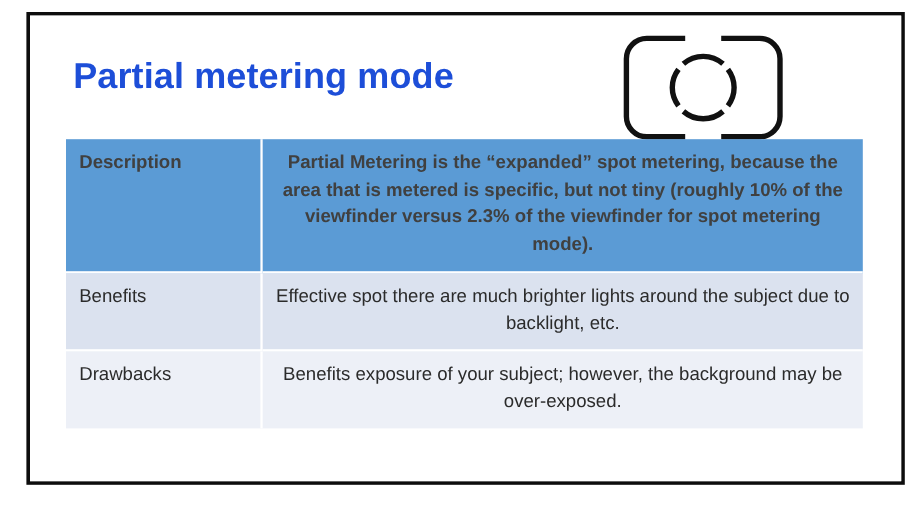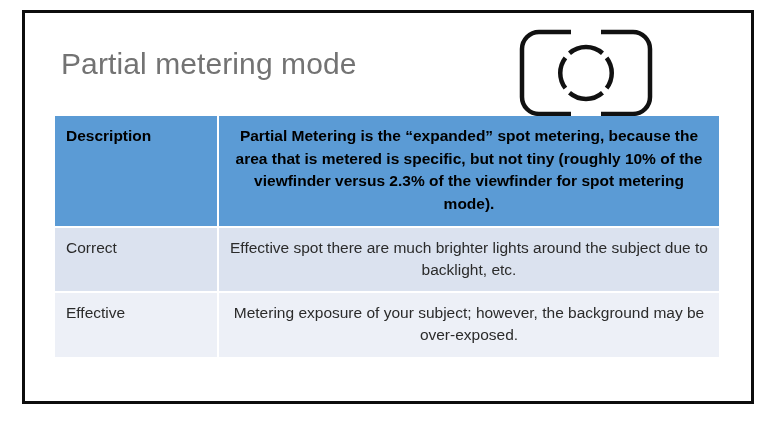--- a/index.html
+++ b/index.html
@@ -31,22 +31,22 @@
     height: 100%;
     background: #ffffff;
   }
 
   
   #slide-title {
     position: absolute;
     left: 36px;
     top: 36px;
     font-size: 30px;
-    font-weight: 400;
-    color: #737373;
+    font-weight: 700;
+    color: #1d4ed8;
     letter-spacing: 0.1px;
     white-space: nowrap;
     line-height: 1;
   }
 
   
   #metering-icon {
     position: absolute;
     left: 492px;
     top: 14px;
@@ -76,21 +76,21 @@
     border-right: 2px solid #ffffff;
   }
   #info-table td:last-child { border-right: none; text-align: center; }
   #info-table tr:last-child td { border-bottom: none; }
 
   .col-label { width: 140px; }
 
   
   .row-header td {
     background: #5b9bd5;
-    color: #000000;
+    color: #404040;
     font-weight: bold;
     font-size: 15.5px;
     line-height: 1.46;
     margin-left: 44px;
   }
   .row-header .cell-label { padding-top: 10px; }
 
   
   .row-alt td {
     background: #dbe2ef;
@@ -132,24 +132,24 @@
       </svg>
     </div>
 
     <table id="info-table">
       <tbody>
         <tr class="row-header">
           <td class="col-label cell-label">Description</td>
           <td class="cell-value">Partial Metering is the “expanded” spot metering, because the area that is metered is specific, but not tiny (roughly 10% of the viewfinder versus 2.3% of the viewfinder for spot metering mode).</td>
         </tr>
         <tr class="row-alt">
-          <td class="col-label cell-label">Correct</td>
+          <td class="col-label cell-label">Benefits</td>
           <td class="cell-value">Effective spot there are much brighter lights around the subject due to backlight, etc.</td>
         </tr>
         <tr class="row-plain">
-          <td class="col-label cell-label">Effective</td>
-          <td class="cell-value">Metering exposure of your subject; however, the background may be over-exposed.</td>
+          <td class="col-label cell-label">Drawbacks</td>
+          <td class="cell-value">Benefits exposure of your subject; however, the background may be over-exposed.</td>
         </tr>
       </tbody>
     </table>
 
   </div>
 </div>
 
 </body></html>

